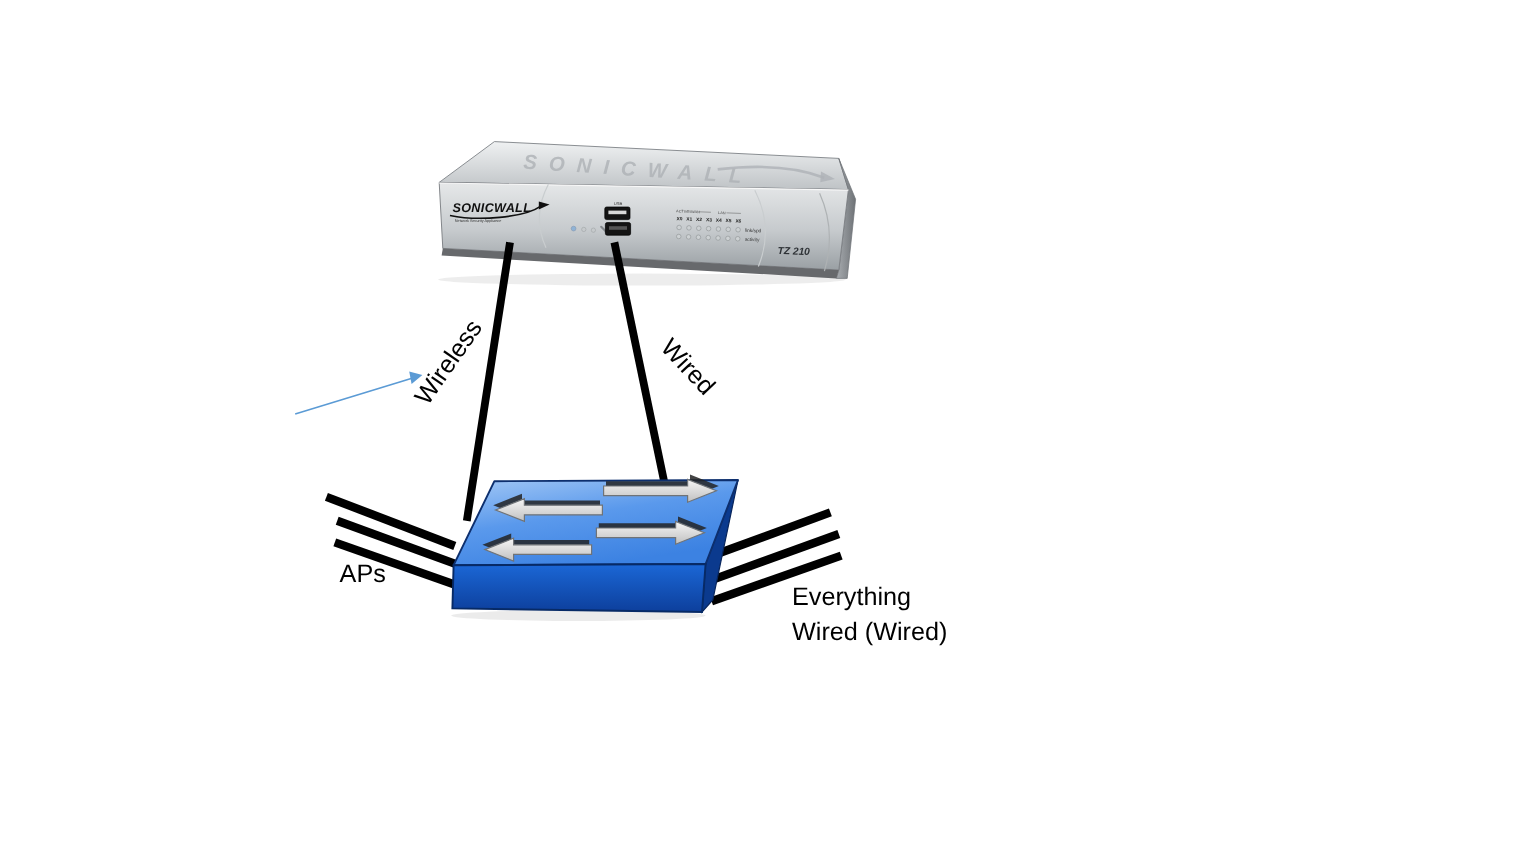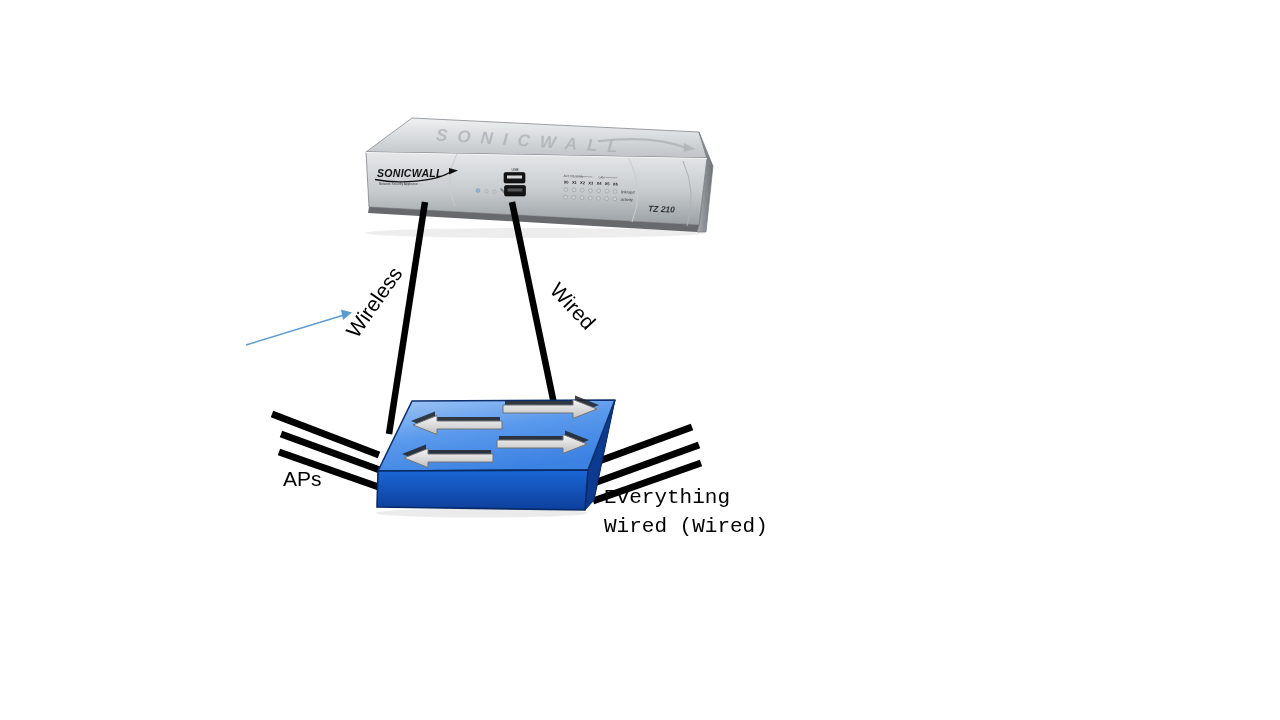--- a/index.html
+++ b/index.html
@@ -8,21 +8,21 @@
     overflow:hidden;font-family:"Liberation Sans",sans-serif;
   }
   svg{position:absolute;left:0;top:0;}
   .lbl{
     position:absolute;color:#000;font-size:21px;line-height:29px;
     white-space:nowrap;font-family:"Liberation Sans",sans-serif;
   }
   .lbl-wireless{left:374px;top:302px;transform:translate(-50%,-50%) rotate(-55deg);}
   .lbl-wired{left:573px;top:306px;transform:translate(-50%,-50%) rotate(47deg);}
   .lbl-aps{left:283px;top:464px;}
-  .lbl-everything{left:604px;top:483px;font-family:Liberation Mono, monospace;}
+  .lbl-everything{left:660px;top:483px;}
 </style>
 </head>
 <body>
 
 <div class="stage">
 
 <svg width="1280" height="720" viewBox="0 0 1280 720">
   <defs>
     <linearGradient id="lidGrad" x1="0" y1="0" x2="0" y2="1">
       <stop offset="0" stop-color="#eff1f2"></stop>

